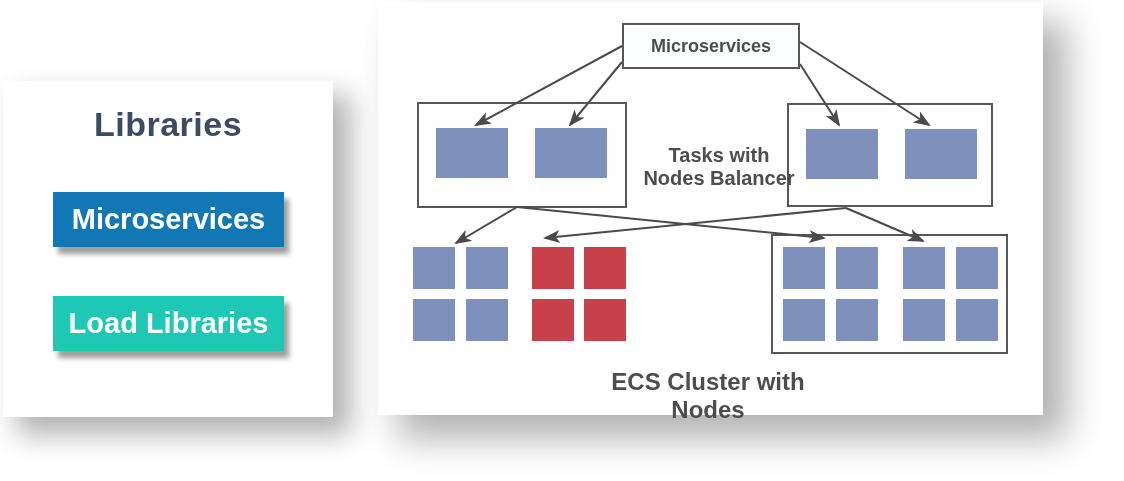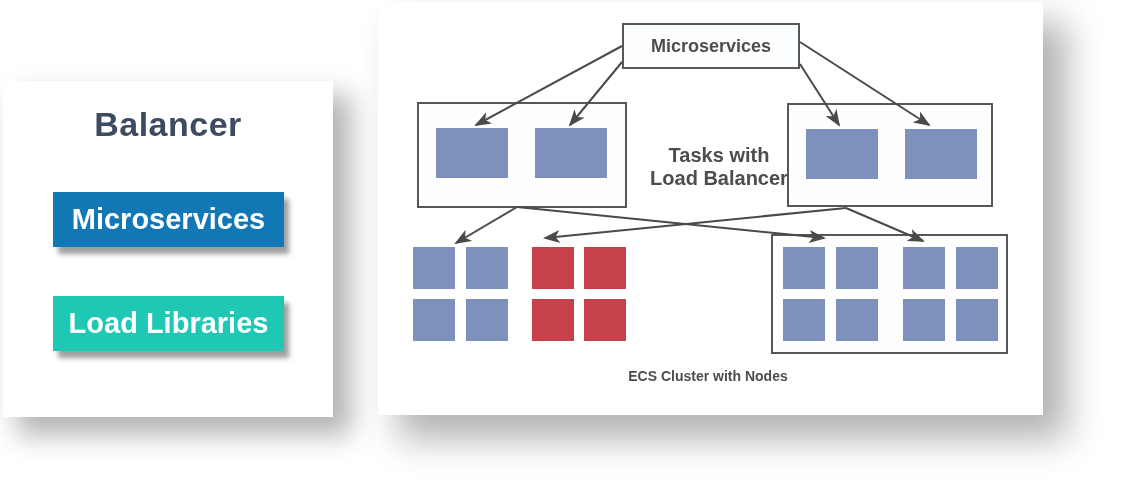--- a/index.html
+++ b/index.html
@@ -36,53 +36,53 @@
   .task-rect{position:absolute;width:72px;height:50px;top:24px;background:var(--node-blue);}
   .task-rect.t1{left:17px;} .task-rect.t2{left:116px;}
   .task-label{position:absolute;left:241px;top:142px;width:200px;text-align:center;
               font-size:20px;font-weight:700;line-height:23px;color:var(--label);}
   .cluster{position:absolute;}
   .cluster.left{left:35px;top:245px;width:214px;height:94px;}
   .cluster.right{left:393px;top:232px;width:237px;height:120px;
                  border:2px solid var(--box-border);box-sizing:border-box;background:#fefefe;}
   .node-sq{position:absolute;width:42px;height:42px;}
   .cluster-label{position:absolute;left:205px;top:366px;width:250px;text-align:center;
-                 font-size:14px;font-weight:700;color:var(--label);}
+                 font-size:24px;font-weight:700;color:var(--label);}
   #arrows{position:absolute;left:0;top:0;pointer-events:none;}
   #arrows line{stroke:var(--line);stroke-width:2;}
   .ah-path{fill:var(--line);}
 </style>
 </head>
 <body>
 
 <div class="stage">
 
   <div class="legend-card">
-    <h1 class="legend-title">Balancer</h1>
+    <h1 class="legend-title">Libraries</h1>
     <div class="legend-btn blue">Microservices</div>
     <div class="legend-btn teal">Load Libraries</div>
   </div>
 
   <div class="diagram-card">
 
     <div class="ms-box">Microservices</div>
 
     <div class="task-box left">
       <div class="task-rect t1"></div>
       <div class="task-rect t2"></div>
     </div>
 
     <div class="task-box right">
       <div class="task-rect t1"></div>
       <div class="task-rect t2"></div>
     </div>
 
     <div class="task-label">
       <span style="display:block">Tasks with</span>
-      <span style="display:block">Load Balancer</span>
+      <span style="display:block">Nodes Balancer</span>
     </div>
 
     <div class="cluster left">
         <div class="node-sq" style="left: 0px; top: 0px; background: rgb(126, 145, 189);"></div>
         <div class="node-sq" style="left: 53px; top: 0px; background: rgb(126, 145, 189);"></div>
         <div class="node-sq" style="left: 119px; top: 0px; background: rgb(199, 65, 74);"></div>
         <div class="node-sq" style="left: 171px; top: 0px; background: rgb(199, 65, 74);"></div>
         <div class="node-sq" style="left: 0px; top: 52px; background: rgb(126, 145, 189);"></div>
         <div class="node-sq" style="left: 53px; top: 52px; background: rgb(126, 145, 189);"></div>
         <div class="node-sq" style="left: 119px; top: 52px; background: rgb(199, 65, 74);"></div>

